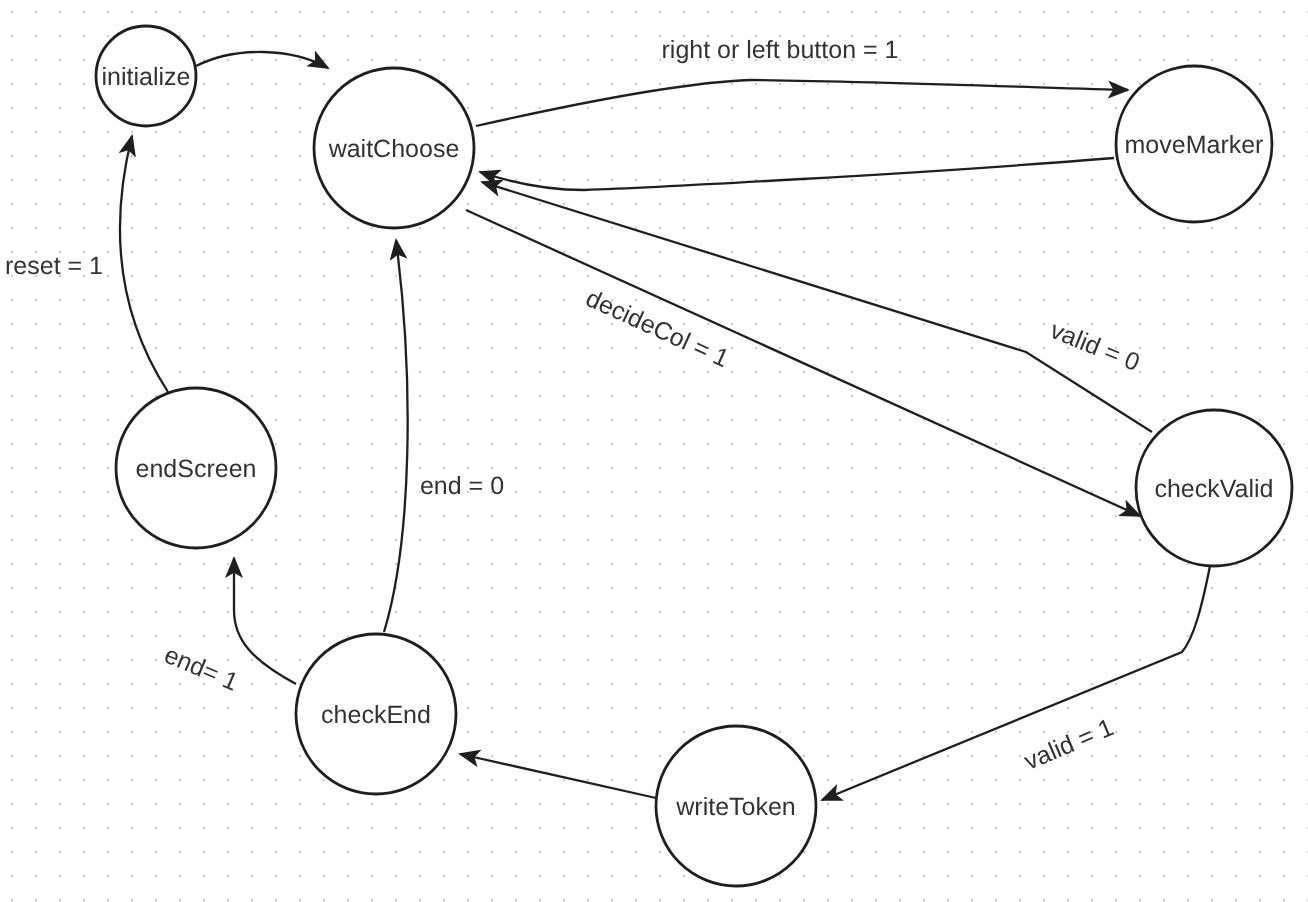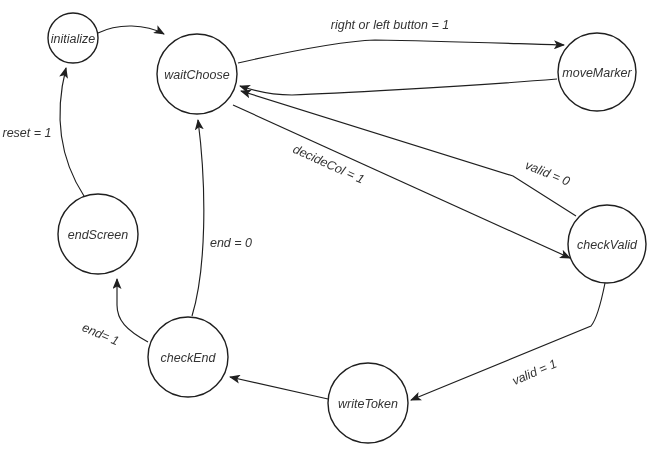--- a/index.html
+++ b/index.html
@@ -11,21 +11,20 @@
   #canvas {
     position: relative;
     width: 654px;
     height: 451px;
     background-color: #ffffff;
     
     background-image: radial-gradient(circle 1px at 1px 1px, #c9c9c9 55%, rgba(0,0,0,0) 60%);
     background-size: 12px 12px;
     background-position: 5px 5px;
     overflow: hidden;
-    font-style: italic;
   }
   svg { position: absolute; top: 0; left: 0; }
   .state-circle {
     fill: #ffffff;
     stroke: #1f1f1f;
     stroke-width: 1.4;
   }
   .edge {
     fill: none;
     stroke: #1f1f1f;

